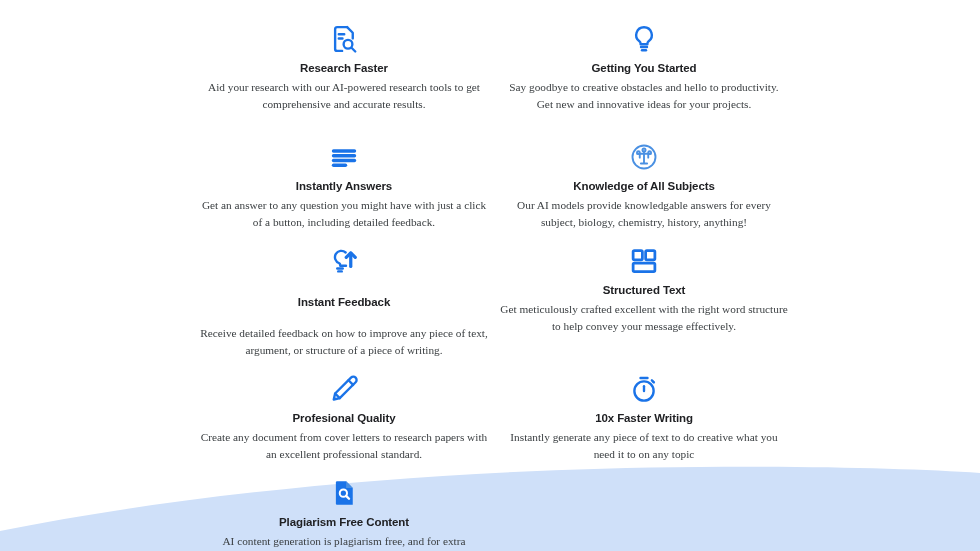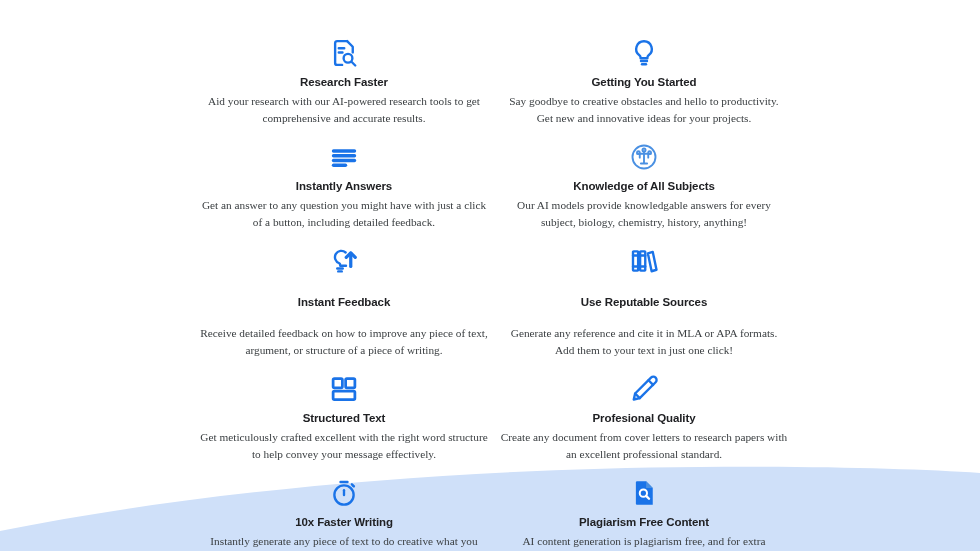--- a/index.html
+++ b/index.html
@@ -42,21 +42,20 @@
     padding-left: 8px;
   }
   .feature-card {
     width: 300px;
     box-sizing: border-box;
     padding: 6px 6px 10px 6px;
     text-align: center;
     display: flex;
     flex-direction: column;
     align-items: center;
-    justify-content: flex-end;
   }
   .feature-icon {
     display: block;
     height: 34px;
     margin-bottom: 3px;
     line-height: 0;
   }
   .feature-icon svg {
     display: block;
   }
@@ -156,33 +155,20 @@
           <path d="M6.6 18h4.4"></path>
           <path d="M7.4 20.3h2.8"></path>
           <path d="M17.4 16.4V5.6" stroke-width="2.6"></path>
           <path d="M13.8 9.1l3.6-3.6 3.6 3.6" stroke-width="2.6" fill="none"></path>
         </svg>
       </span>
       <h3 class="feature-title">Instant Feedback</h3>
       <p class="feature-desc">Receive detailed feedback on how to improve any piece of text, argument, or structure of a piece of writing.</p>
     </div>
 
-    <div class="feature-card row-2">
-      <span class="feature-icon">
-        <svg width="30" height="30" viewBox="0 0 24 24" fill="none" stroke="#1a73e8" stroke-width="1.9" stroke-linecap="round" stroke-linejoin="round">
-          <rect x="3.2" y="4.3" width="4.1" height="15.4" rx="0.5"></rect>
-          <path d="M3.2 7.6h4.1M3.2 16.4h4.1"></path>
-          <rect x="8.9" y="4.3" width="4.1" height="15.4" rx="0.5"></rect>
-          <path d="M8.9 7.6H13M8.9 16.4H13"></path>
-          <path d="M15.1 5.9l3.9-1.2 3 14.3-3.9 1.2-3-14.3Z"></path>
-        </svg>
-      </span>
-      <h3 class="feature-title">Use Reputable Sources</h3>
-      <p class="feature-desc">Generate any reference and cite it in MLA or APA formats. Add them to your text in just one click!</p>
-    </div>
 
     <div class="feature-card row-3">
       <span class="feature-icon">
         <svg width="30" height="30" viewBox="0 0 24 24" fill="none" stroke="#1a73e8" stroke-width="2.2" stroke-linejoin="round">
           <rect x="3.3" y="3.6" width="7.4" height="7.4" rx="1"></rect>
           <rect x="13.3" y="3.6" width="7.4" height="7.4" rx="1"></rect>
           <rect x="3.3" y="13.6" width="17.4" height="6.8" rx="1"></rect>
         </svg>
       </span>
       <h3 class="feature-title">Structured Text</h3>

